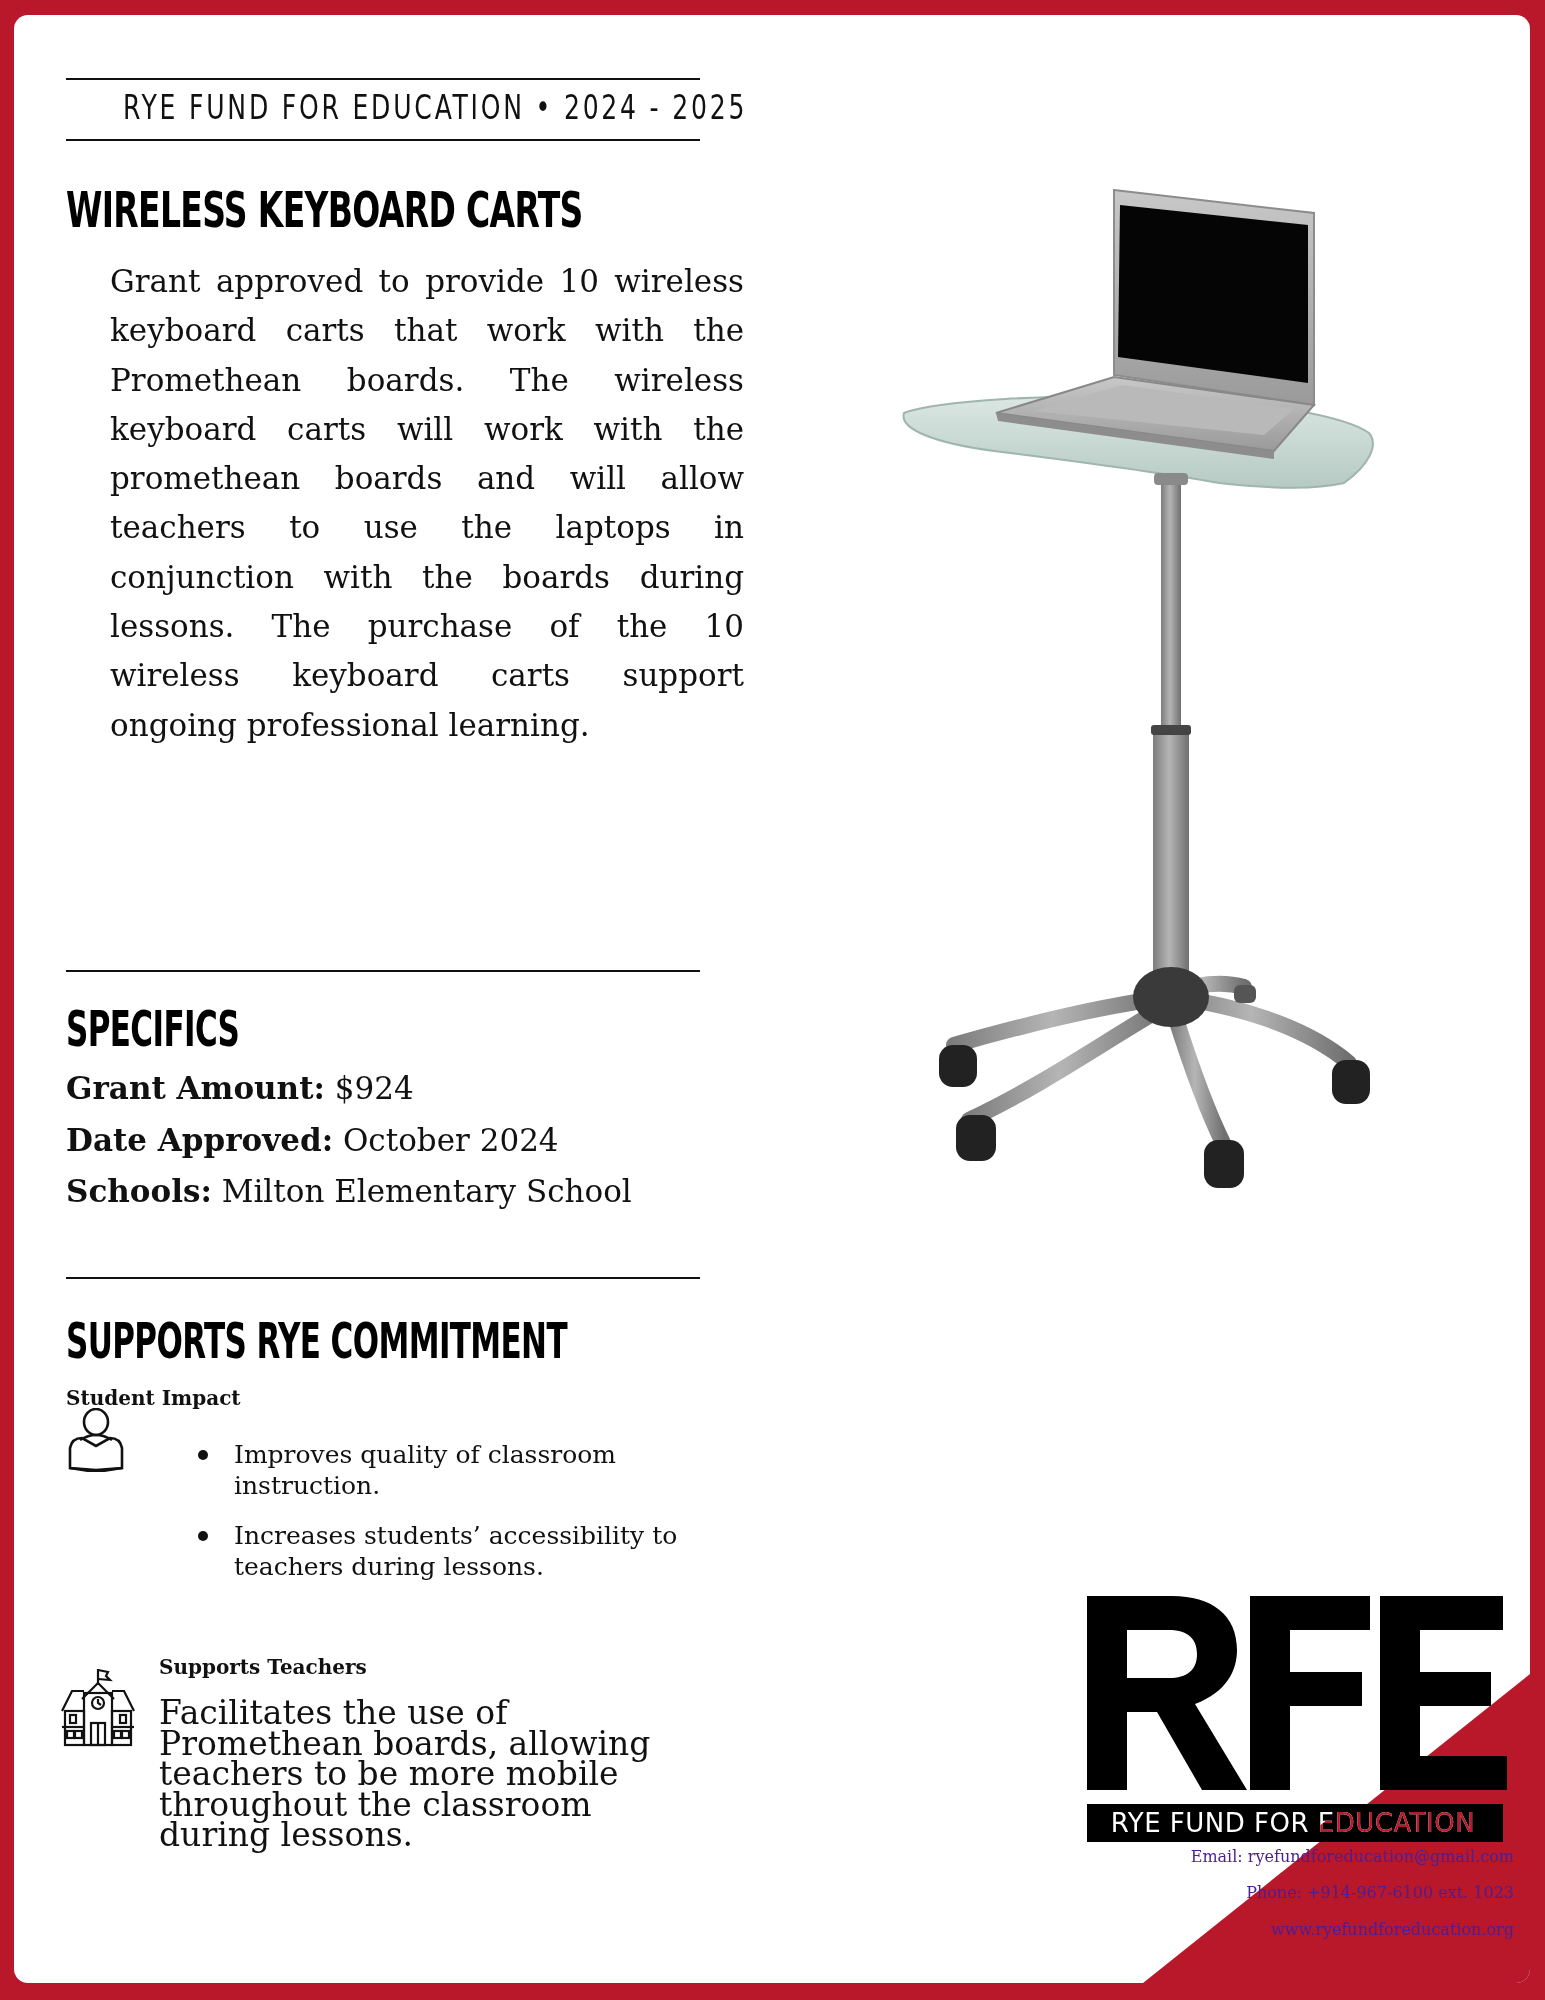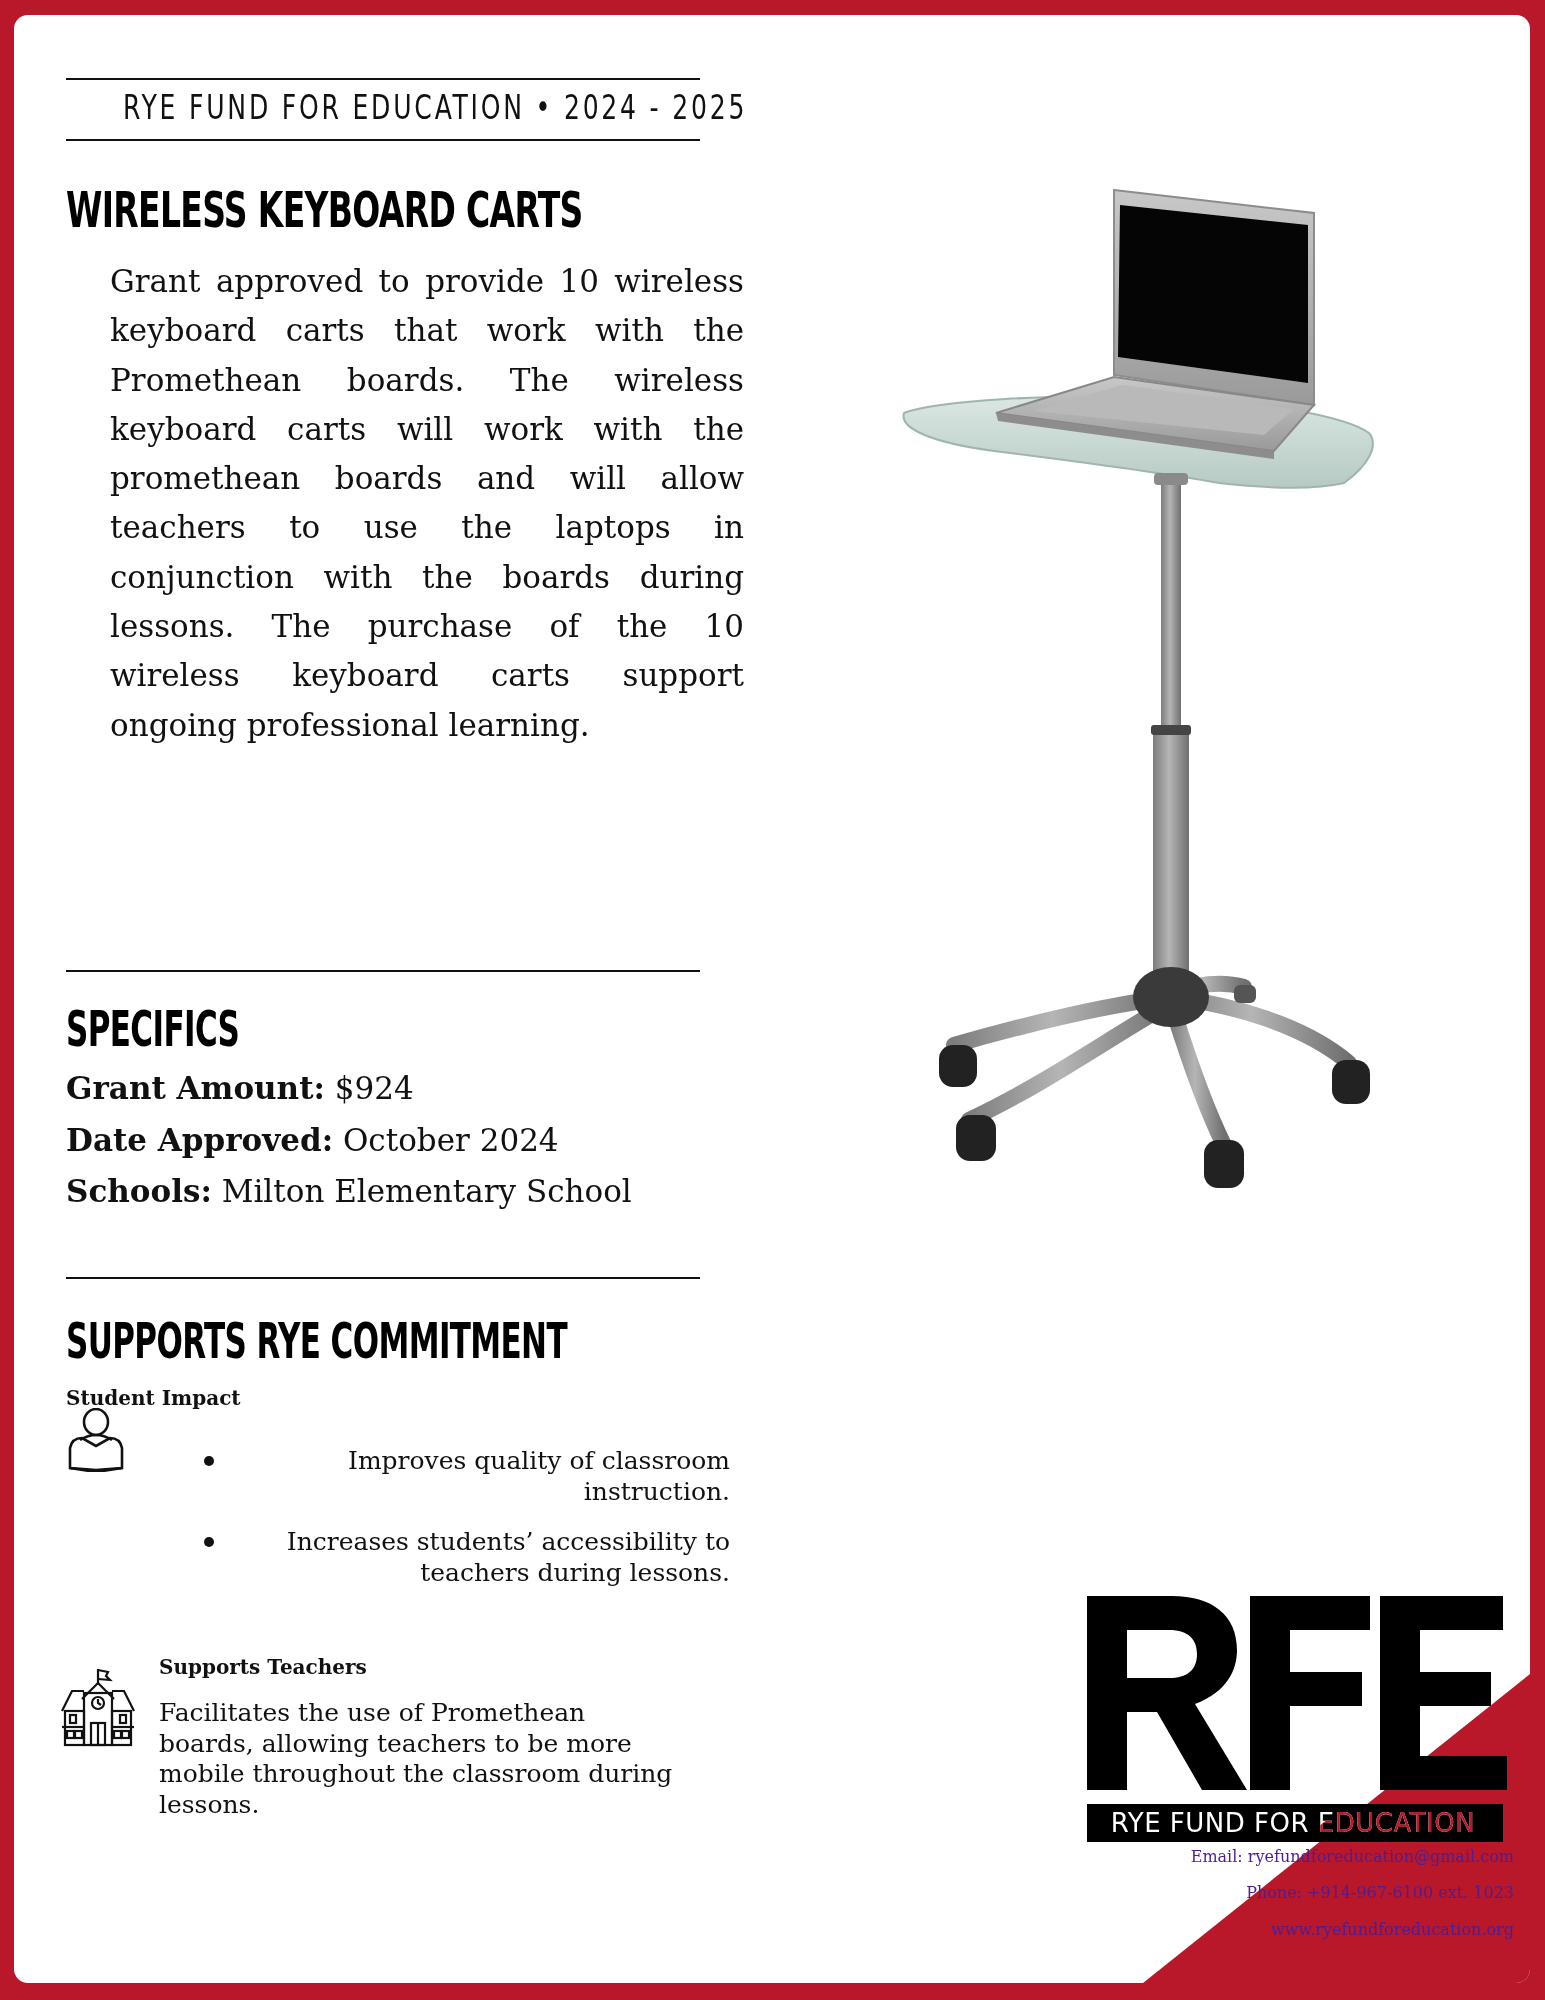--- a/index.html
+++ b/index.html
@@ -12,24 +12,24 @@
   .kicker { position:absolute; left:52px; top:72px; width:634px; text-align:center;
             font-family:"DejaVu Sans Condensed","DejaVu Sans", sans-serif; font-stretch:condensed;
             font-size:34px; letter-spacing:3.4px; color:#111; transform:scaleX(0.82); transform-origin:center; white-space:nowrap; }
   .h1 { position:absolute; left:52px; font-family:"DejaVu Sans", sans-serif; font-weight:bold;
         color:#000; white-space:nowrap; transform-origin:left top; letter-spacing:-1px; }
   .body-text { position:absolute; left:52px; top:242px; width:634px; font-size:31px; line-height:49.3px;
                text-align:justify; color:#111;margin-left:44px; }
   .spec-row { position:absolute; left:52px; font-size:31px; white-space:nowrap; color:#111; }
   .spec-row b { font-weight:bold; }
   .subhead { position:absolute; font-size:20px; font-weight:bold; color:#111; white-space:nowrap; }
-  .bullet-list { position:absolute; left:160px; top:1414px; width:540px; list-style:none; margin:16px; padding:0;text-align:right; }
+  .bullet-list { position:absolute; left:160px; top:1414px; width:540px; list-style:none; margin:10px; padding:0; }
   .bullet-list li { position:relative; padding-left:50px; font-size:25px; line-height:31px; margin-bottom:19px; }
   .bullet-list li::before { content:""; position:absolute; left:14px; top:11px; width:10px; height:10px; border-radius:50%; background:#111; }
-  .teach-text { position:absolute; left:145px; top:1683px; width:520px; font-size:25px; line-height:30.5px; color:#111; }
+  .teach-text { position:absolute; left:145px; top:1683px; width:520px; font-size:33px; line-height:30.5px; color:#111; }
   .logo-rfe { position:absolute; left:1073px; top:1575px; width:426px; height:200px; }
   .logo-bar { position:absolute; left:1073px; top:1789px; width:416px; height:38px; background:#000; overflow:hidden; }
   .logo-bar-text { position:absolute; left:0; top:0; width:412px; height:38px; line-height:38px; text-align:center;
                    font-family:"DejaVu Sans", sans-serif; font-size:26px; letter-spacing:0.5px; white-space:nowrap; }
   .contact { position:absolute; right:16px; font-size:16px; white-space:nowrap; color:#4c1d95; }
   .photo { position:absolute; left:860px; top:150px; width:560px; height:1060px; }
 </style>
 </head>
 <body>
 

